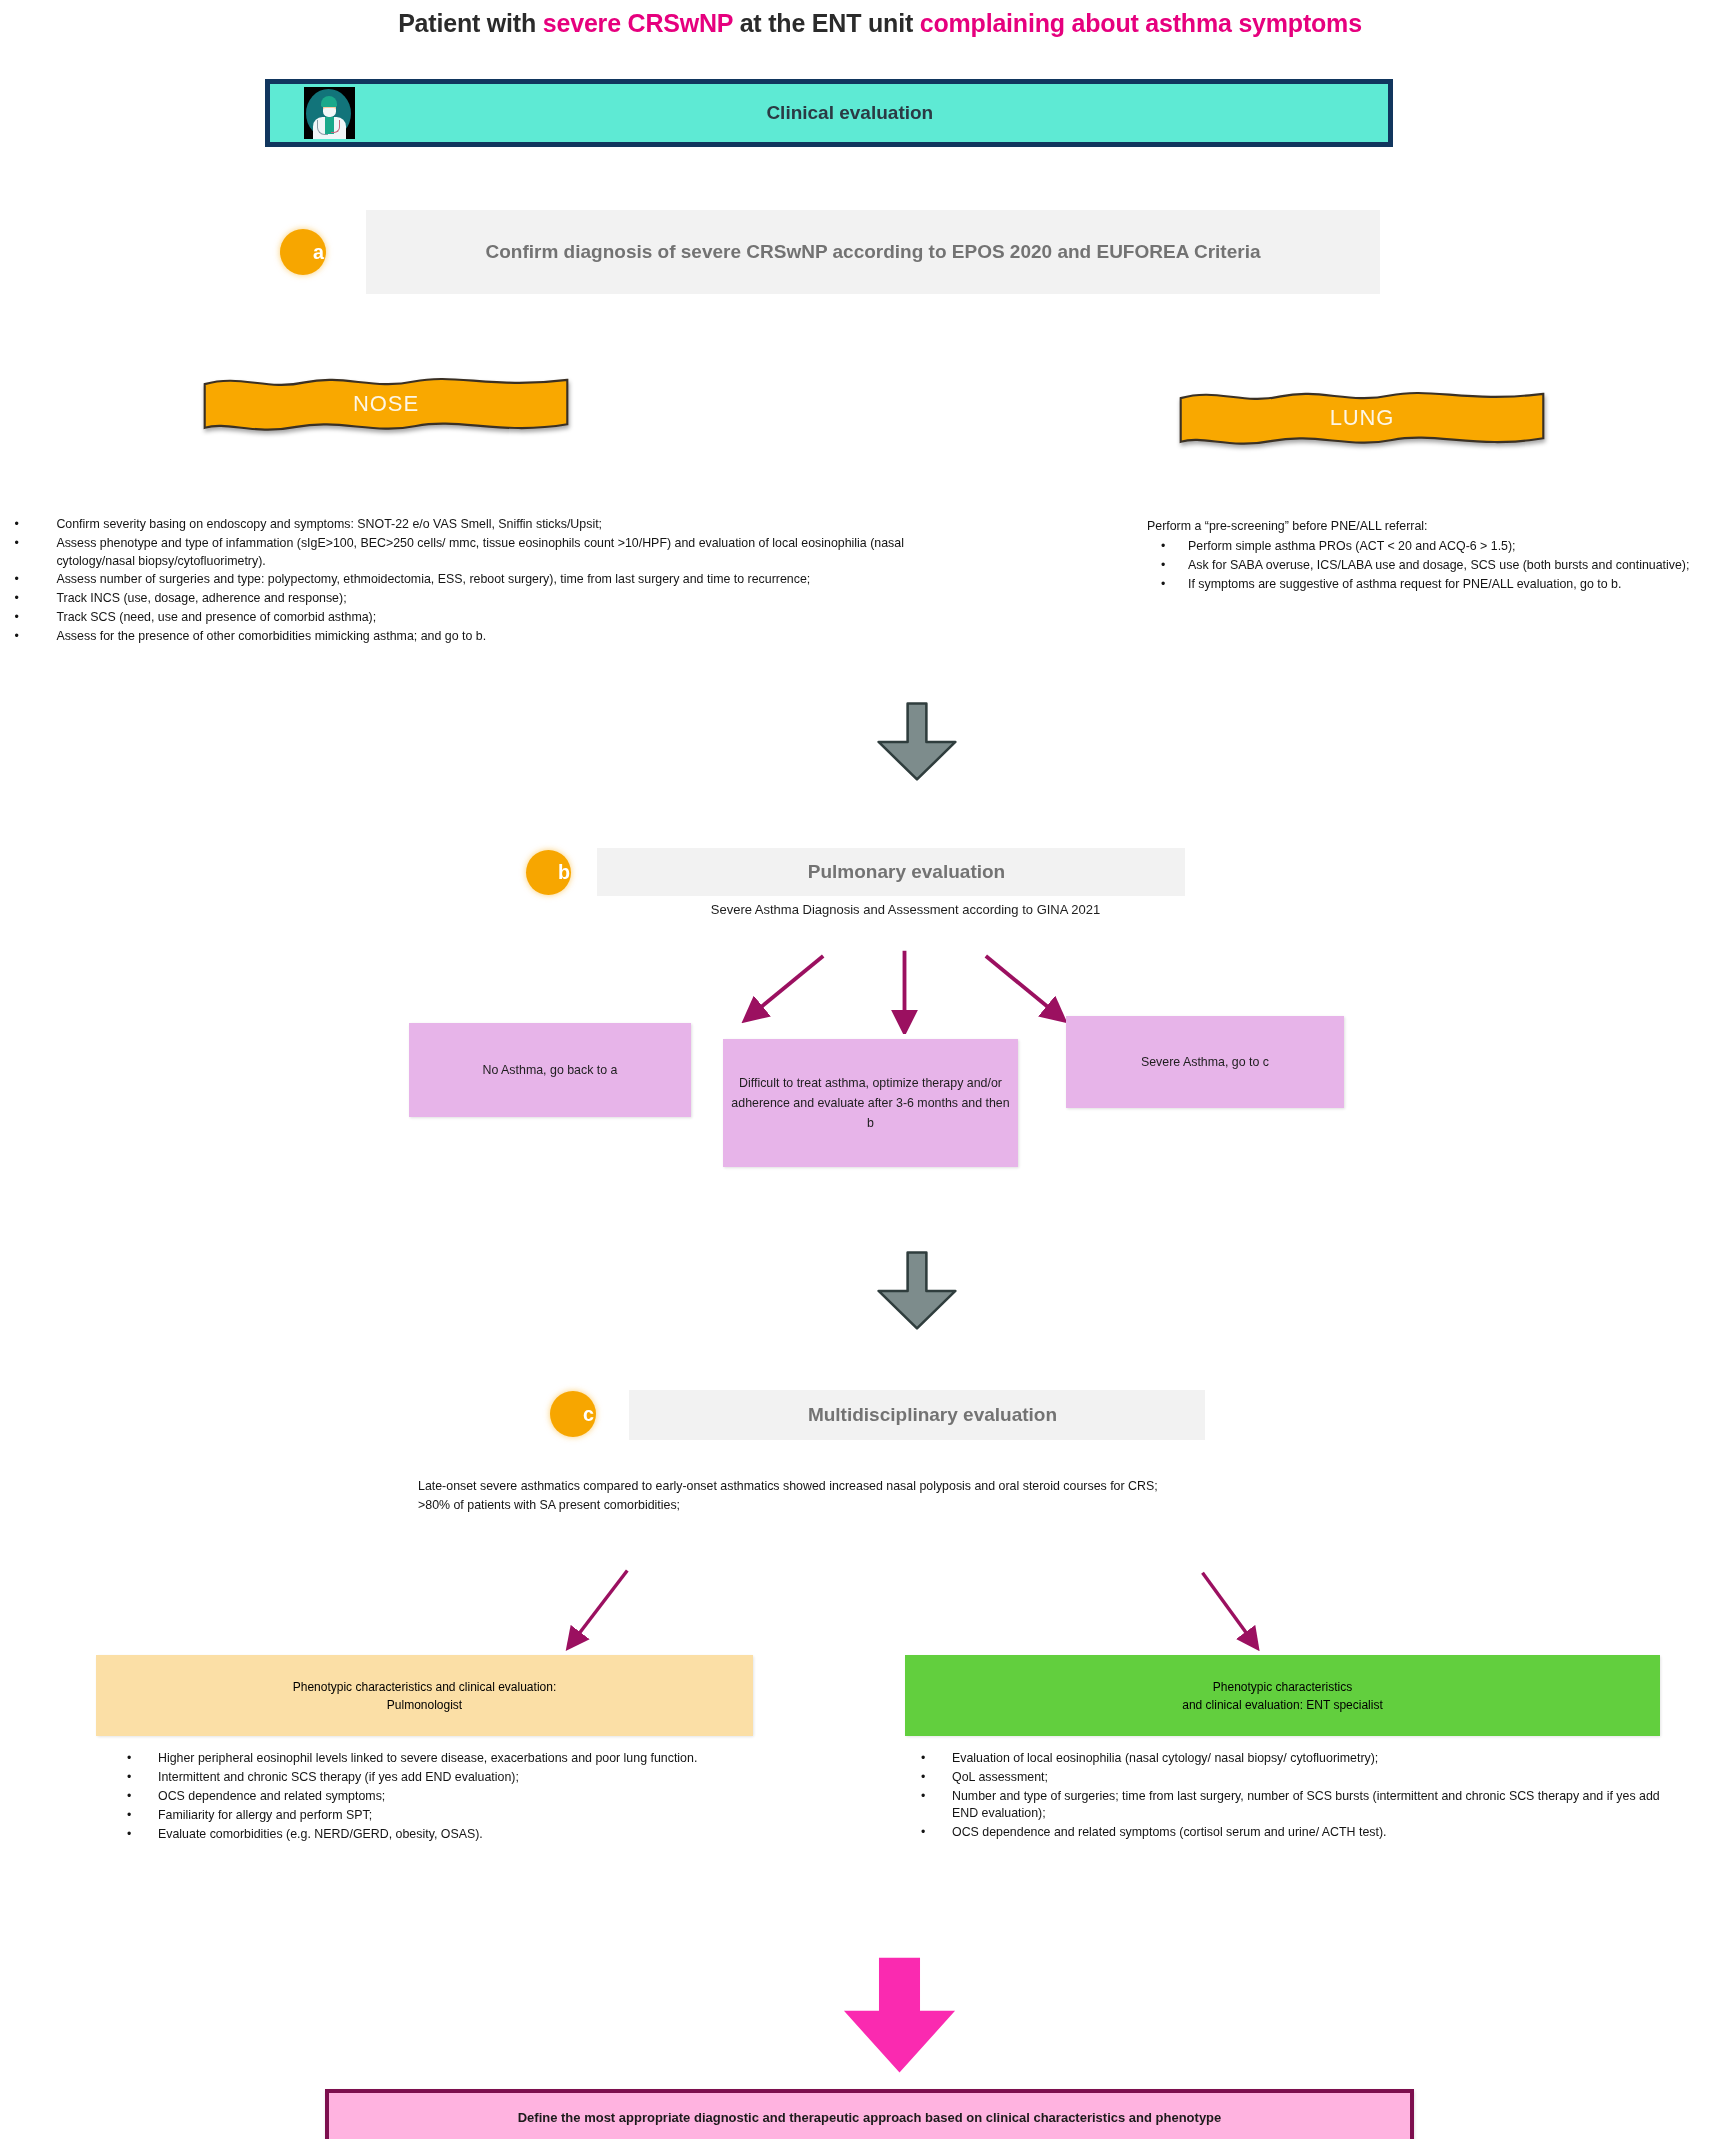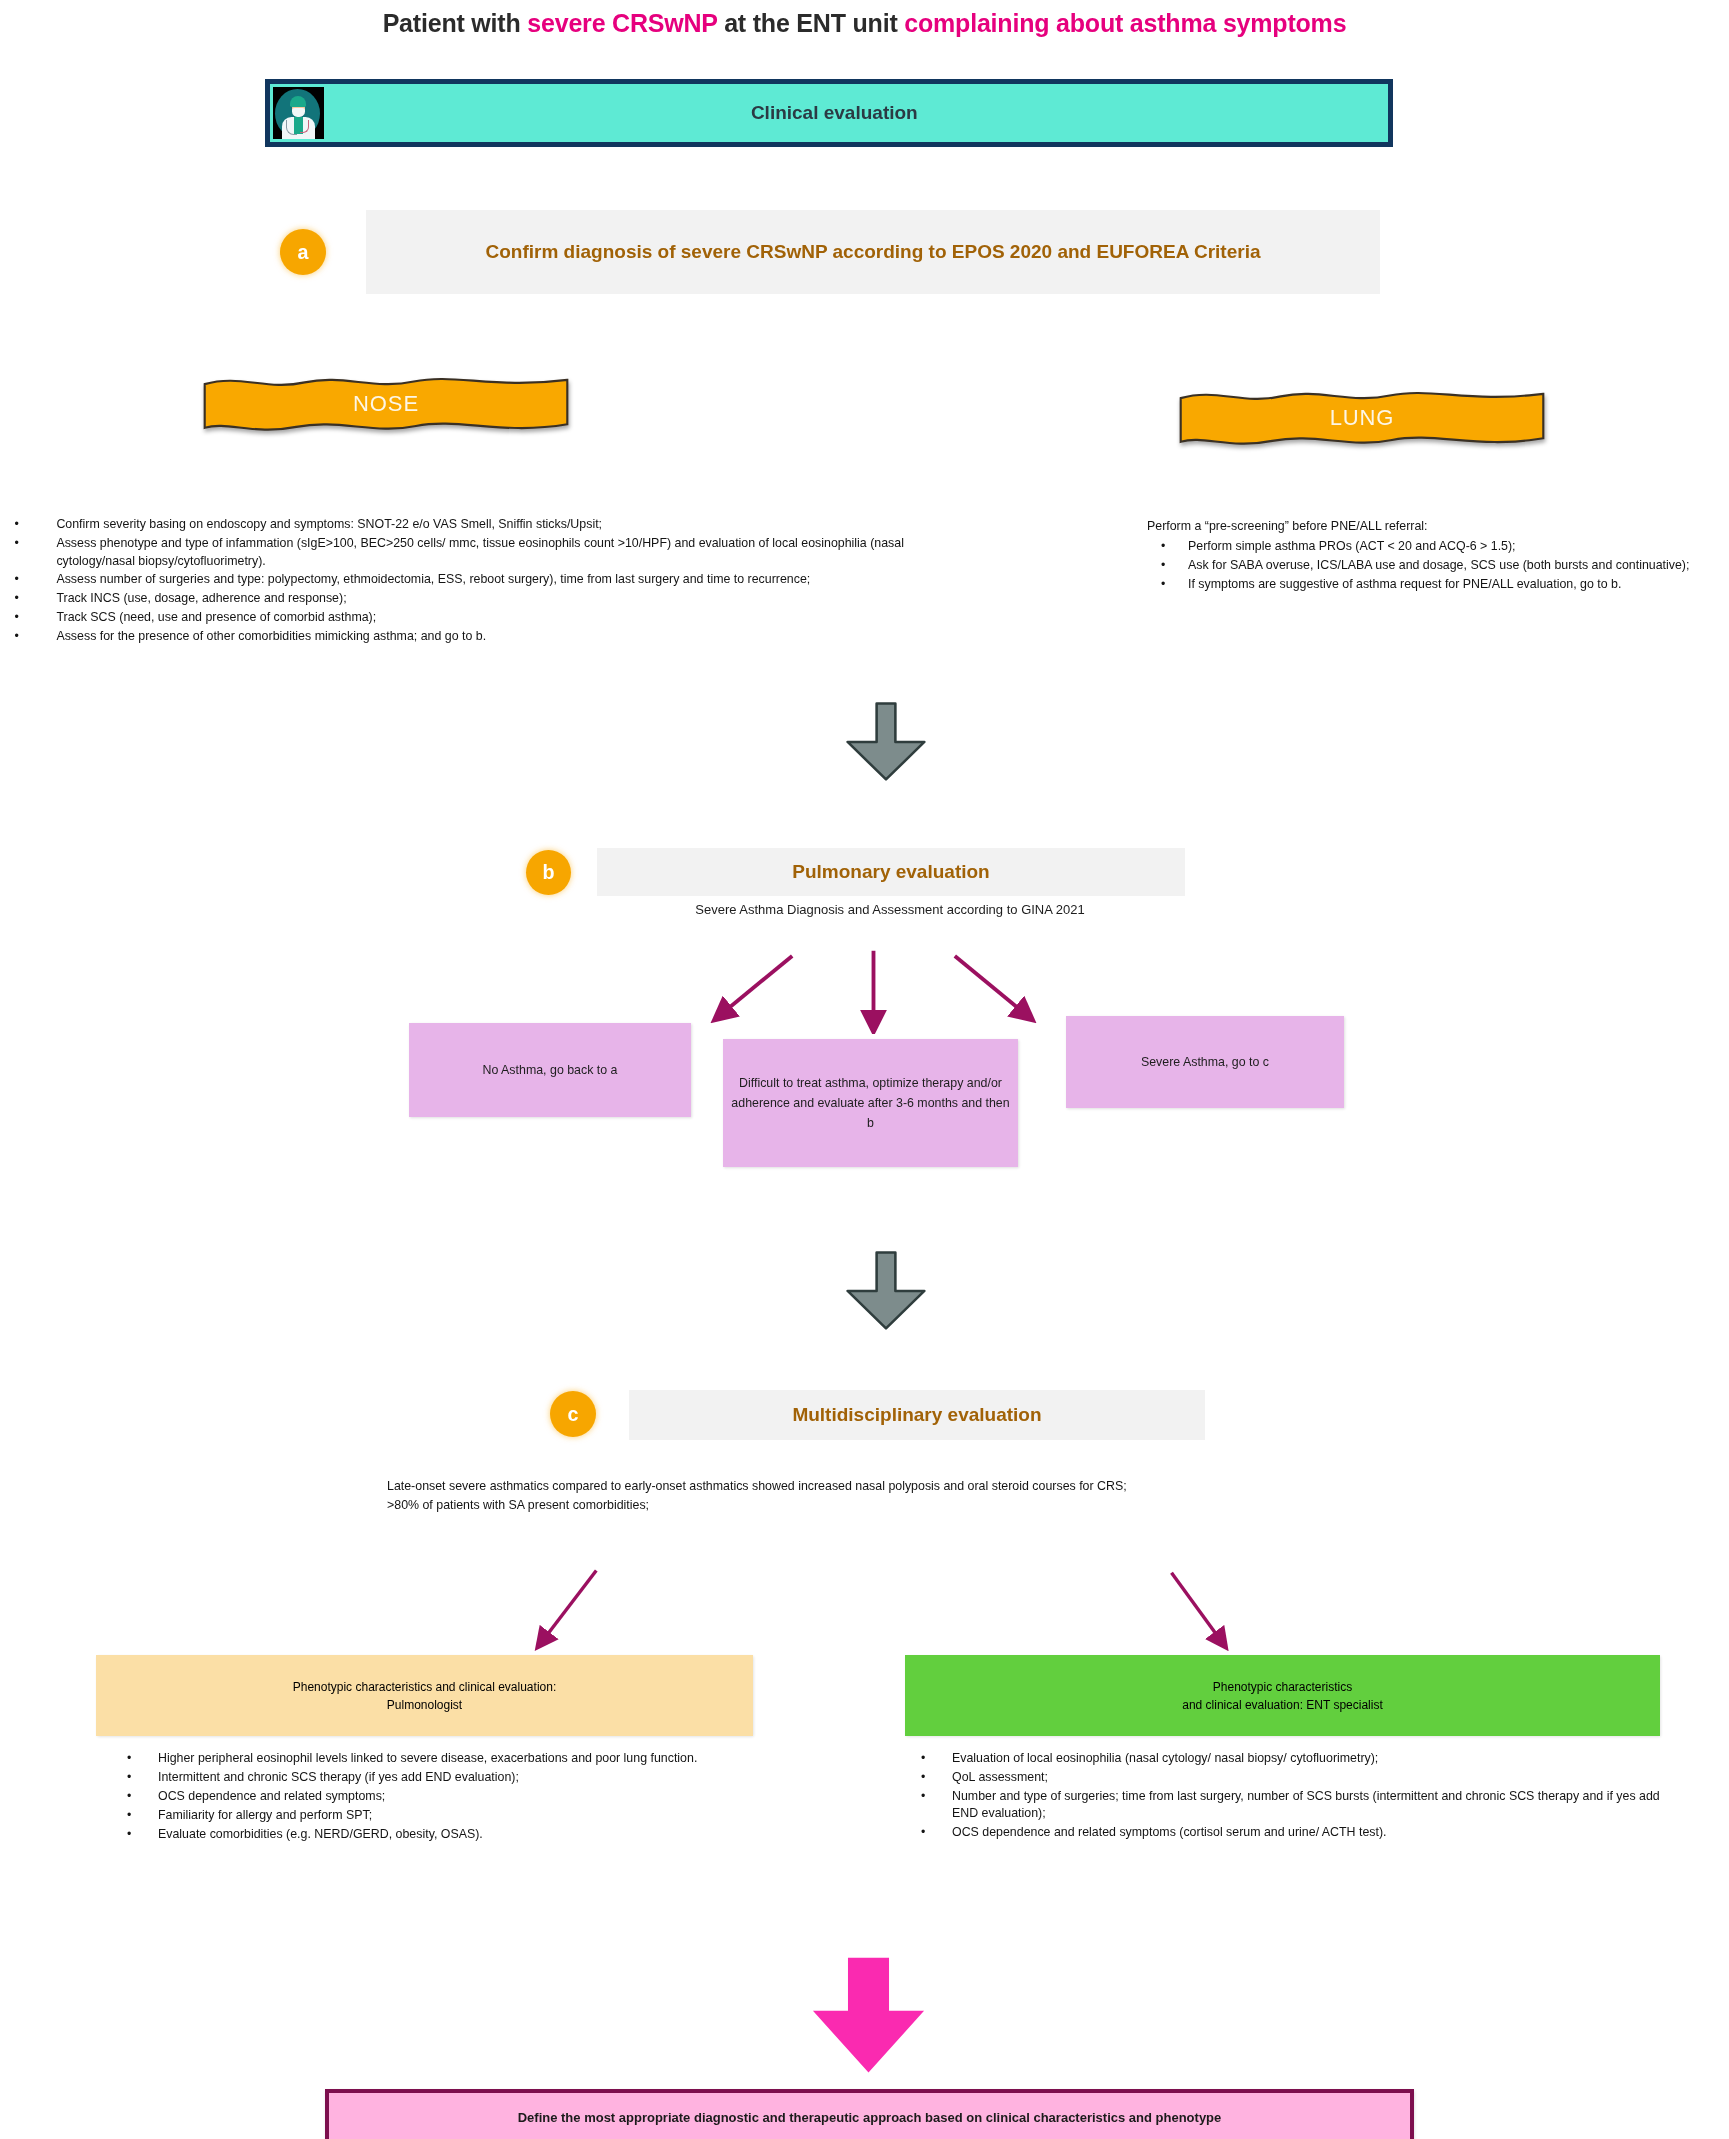--- a/index.html
+++ b/index.html
@@ -5,21 +5,21 @@
   * { box-sizing: border-box; }
   html, body { margin: 0; padding: 0; background: #ffffff; }
   body {
     width: 1729px;
     height: 2176px;
     position: relative;
     font-family: "Liberation Sans", sans-serif;
     color: #1a1a1a;
     overflow: hidden;
   }
-  .abs { position: absolute; }
+  .abs { position: absolute; padding-left: 31px; }
 
   
   #title {
     top: 9.4px; left: 0; width: 1729px;
     text-align: center;
     font-size: 25px;
     font-weight: bold;
     letter-spacing: -0.2px;
     color: #2b2b2b;
     white-space: nowrap;
@@ -86,21 +86,21 @@
     background: #f7a600;
     color: #ffffff;
     display: flex; align-items: center; justify-content: center;
     font-size: 19.7px; font-weight: bold;
     box-shadow: 0 0 6.8px rgba(247,166,0,.55);
   }
   .step-bar {
     background: #f2f2f2;
     display: flex; align-items: center; justify-content: center;
     text-align: center;
-    color: #a16207;
+    color: #737373;
   }
 
   #circle-a { top: 229px; left: 280px; width: 46px; height: 46px; }
   #bar-a {
     top: 210px; left: 366px; width: 1014px; height: 84px;
     font-size: 19px; font-weight: bold; line-height: 1.28;
     padding: 0 17px;
   }
 
   #circle-b { top: 850px; left: 526px; width: 45px; height: 45px; }

